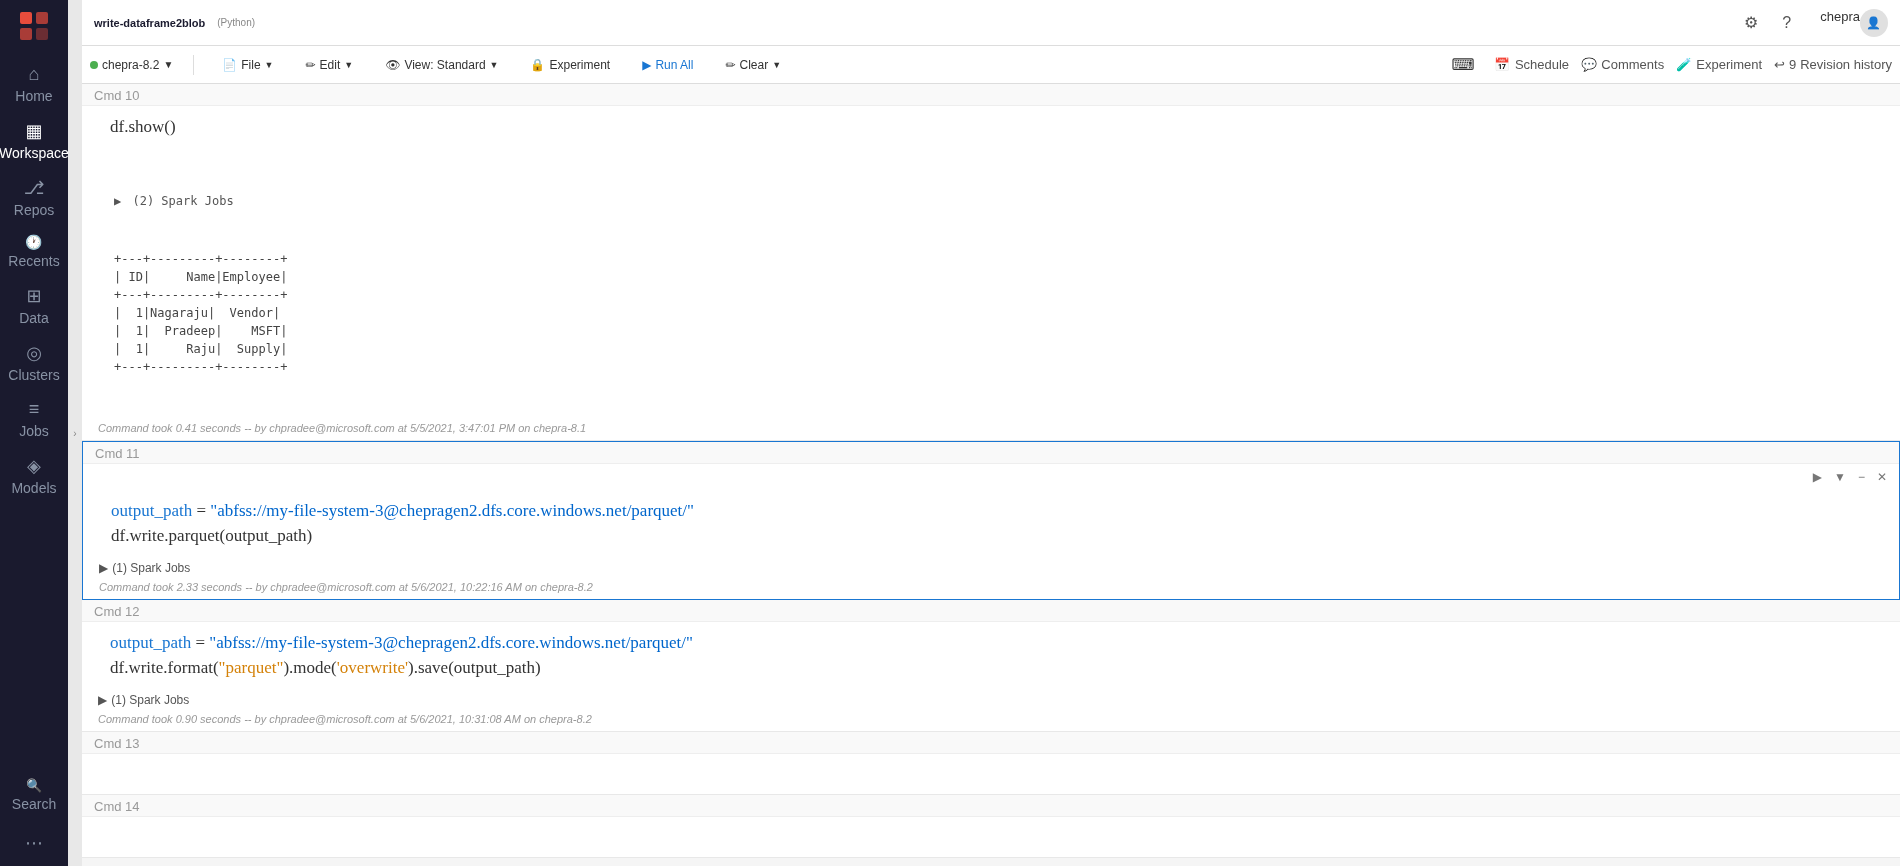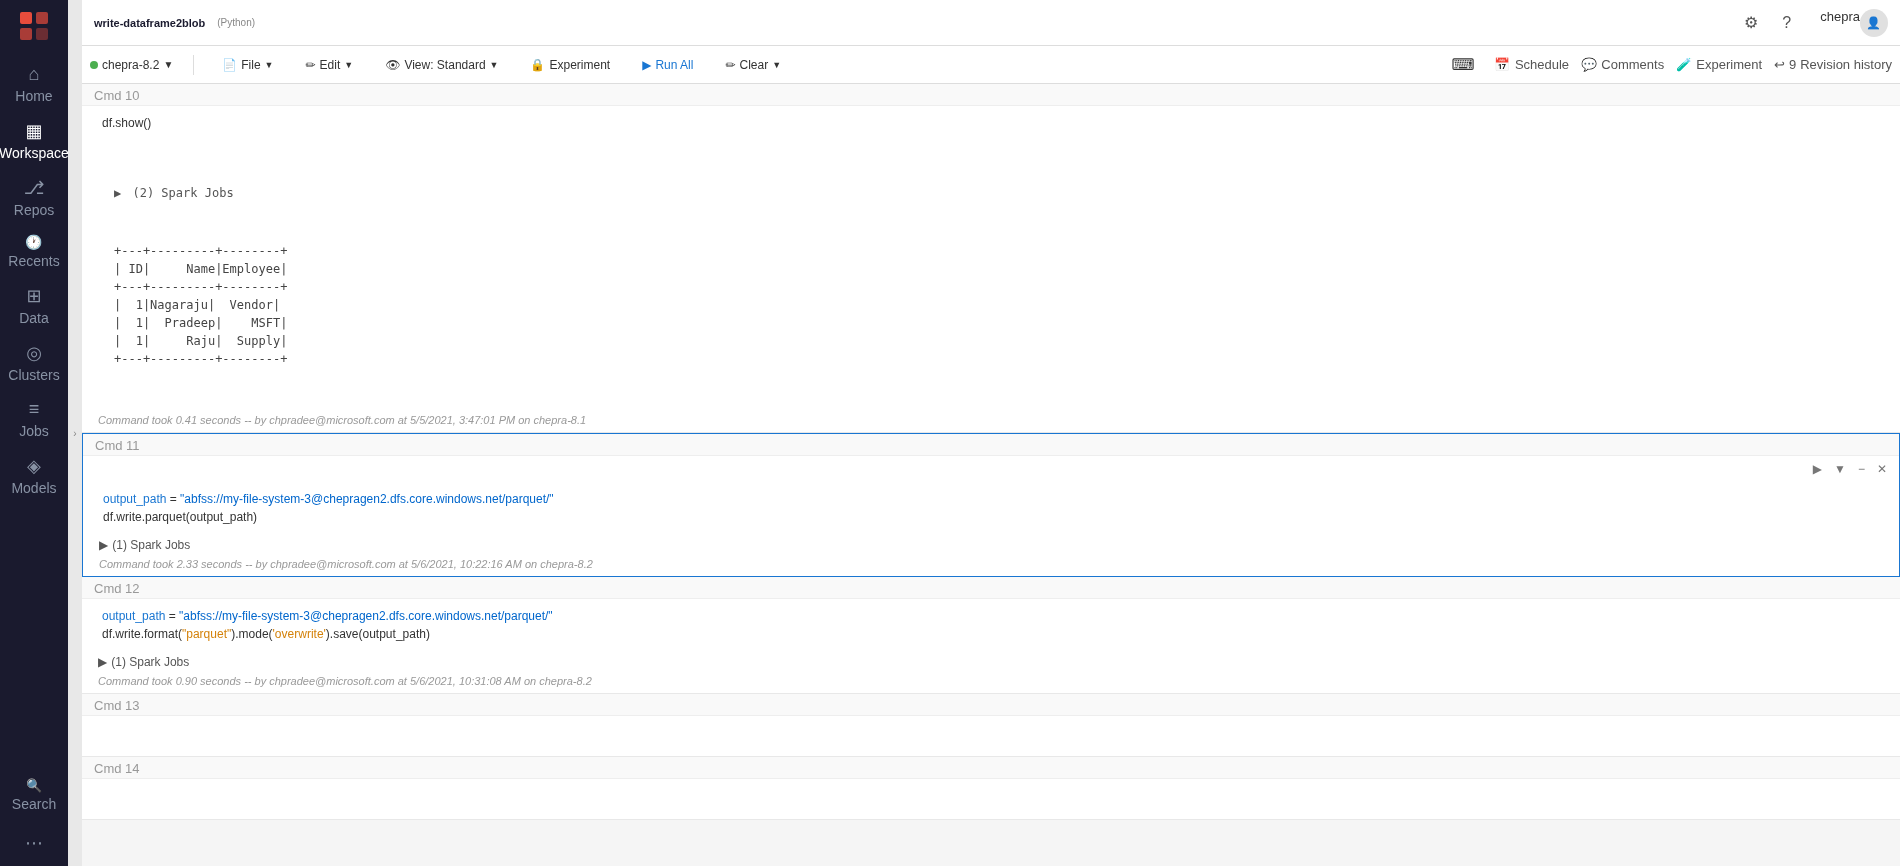--- a/index.html
+++ b/index.html
@@ -183,23 +183,23 @@
       border-bottom: 1px solid #e8e8e8;
     }
     .cell-cmd {
       font-size: 13px;
       color: #999;
       padding: 4px 12px 2px;
       background: #f9f9f9;
       border-bottom: 1px solid #eee;
     }
     .cell-code {
-      padding: 8px 20px;
-      font-family: Liberation Sans, sans-serif;
-      font-size: 12px;
+      padding: 8px 28px;
+      font-family: Liberation Serif, serif;
+      font-size: 17px;
       color: #333;
       line-height: 1.5;
       white-space: pre;
     }
     .cell-output {
       padding: 4px 16px 8px;
       font-family: 'Consolas', 'Monaco', monospace;
       font-size: 12px;
       color: #444;
       white-space: pre;

